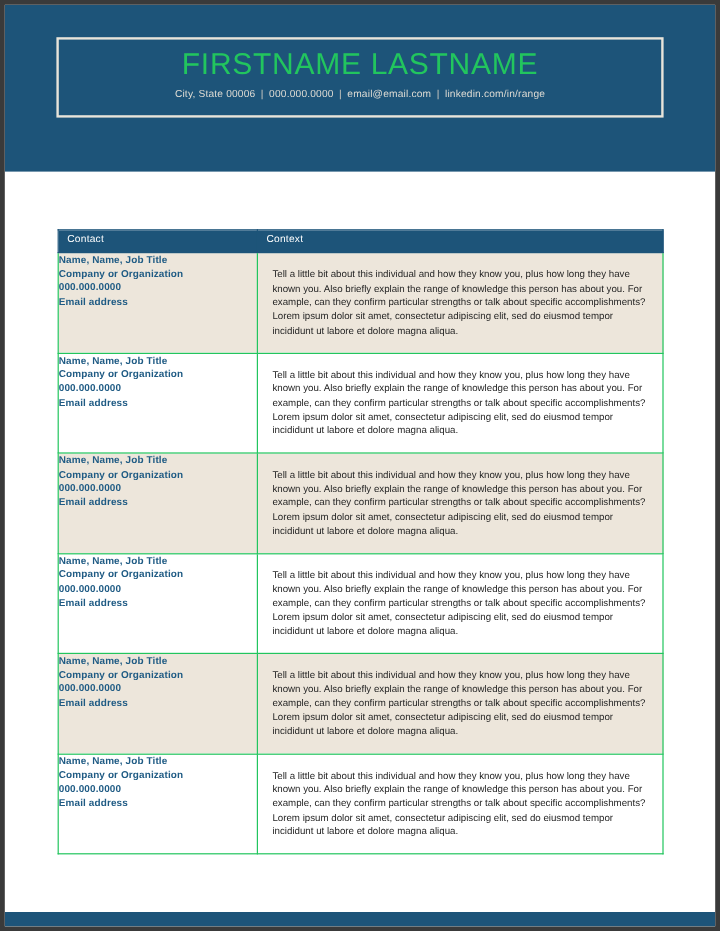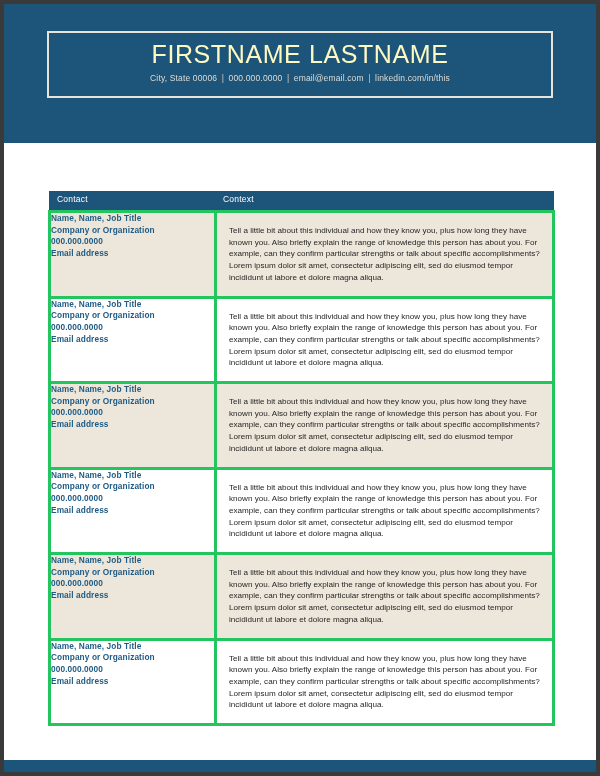--- a/index.html
+++ b/index.html
@@ -39,21 +39,21 @@
     right: 43px;
     height: 63px;
     border: 2px solid #e8e4da;
   }
   .name-line {
     position: absolute;
     left: 0;
     right: 0;
     top: 6px;
     text-align: center;
-    color: #fef9c3;
+    color: #22c55e;
     font-size: 25px;
     font-weight: 400;
     letter-spacing: 0.6px;
     line-height: 30px;
     white-space: nowrap;
   }
   .contact-line {
     position: absolute;
     left: 0;
     right: 0;
@@ -87,21 +87,21 @@
   .ref-table {
     position: absolute;
     left: 44px;
     top: 187px;
     width: 504px;
     border: 1px solid #2e6c93;
     border-collapse: collapse;
     table-layout: fixed;
   }
   .ref-table th, .ref-table td {
-    border: 3px solid #22c55e;
+    border: 1px solid #22c55e;
     padding: 0;
     vertical-align: top;
   }
   .ref-table thead th {
     background: #1d5479;
     border: 1px solid #1d5479;
     color: #ffffff;
     font-size: 8.5px;
     font-weight: normal;
     text-align: left;
@@ -153,21 +153,21 @@
   <div class="header-banner">
     <div class="header-frame">
       <div class="name-line">FIRSTNAME LASTNAME</div>
       <div class="contact-line">
         <span>City, State 00006</span>
         <span class="contact-sep">|</span>
         <span>000.000.0000</span>
         <span class="contact-sep">|</span>
         <span>email@email.com</span>
         <span class="contact-sep">|</span>
-        <span>linkedin.com/in/this</span>
+        <span>linkedin.com/in/range</span>
       </div>
     </div>
   </div>
 
 
   <table class="ref-table">
     <colgroup>
       <col class="col-contact">
       <col class="col-context">
     </colgroup>

